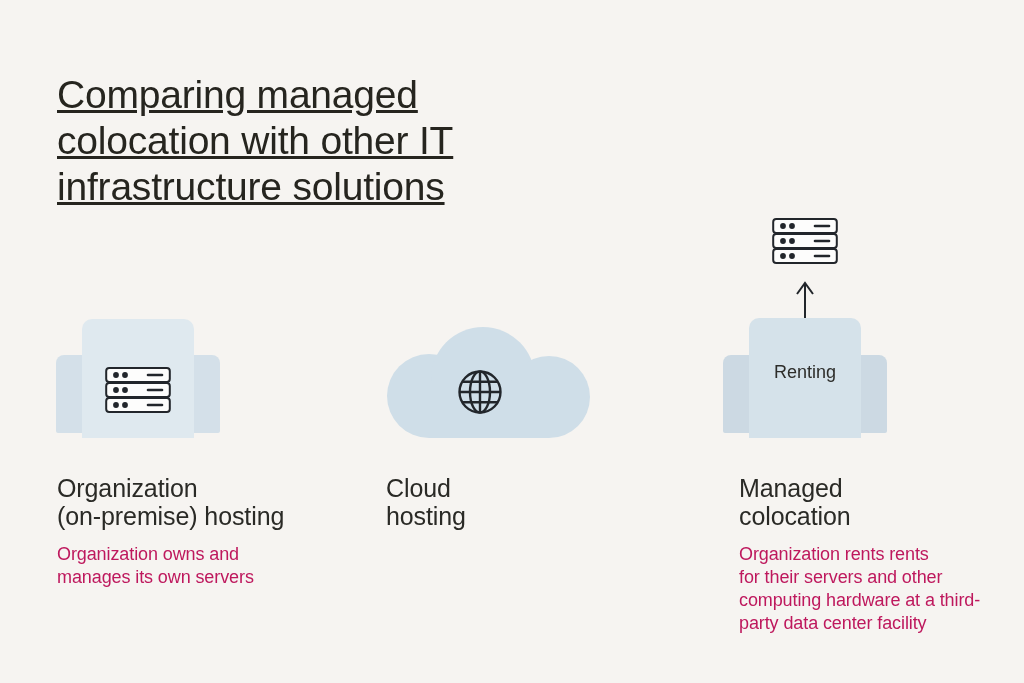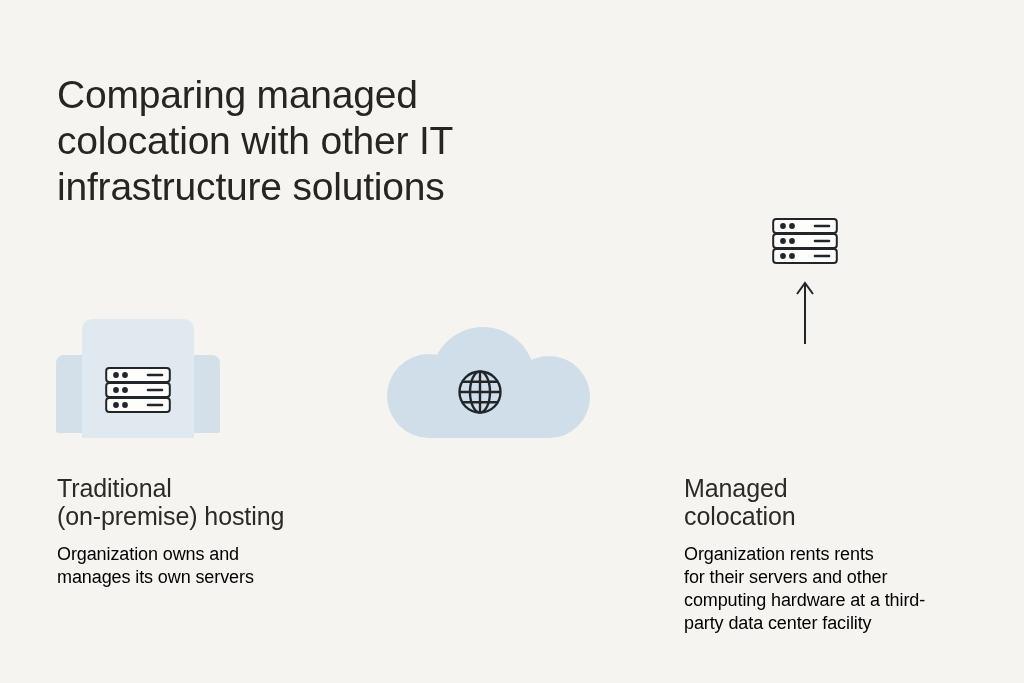--- a/index.html
+++ b/index.html
@@ -10,35 +10,36 @@
     position: relative;
     overflow: hidden;
   }
   #canvas { position: absolute; inset: 0; width: 1024px; height: 683px; }
 
   .page-title {
     position: absolute; left: 57px; top: 72px;
     font-size: 39px; line-height: 46px; font-weight: 400;
     color: #26251f; letter-spacing: -0.2px;
     white-space: pre-line;
+    text-decoration: underline;
   }
 
   .col-heading {
     position: absolute; top: 474px;
     font-size: 25px; line-height: 28px; font-weight: 400;
     color: #2a2a26; white-space: pre-line; letter-spacing: -0.1px;
   }
   .col-desc {
     position: absolute; top: 543px;
     font-size: 18px; line-height: 23px; font-weight: 400;
-    color: #000000; white-space: pre-line; letter-spacing: -0.1px;
+    color: #be185d; white-space: pre-line; letter-spacing: -0.1px;
   }
   .c1 { left: 57px; }
   .c2 { left: 386px; }
-  .c3 { left: 684px; }
+  .c3 { left: 739px; }
 
   
   .building { position: absolute; width: 164px; }
   .b1 { left: 56px; top: 319px; height: 119px; }
   .b3 { left: 723px; top: 318px; height: 120px; }
   .wings {
     position: absolute; left: 0; top: 36px; width: 164px; bottom: 5px;
     border-radius: 8px 8px 2px 2px;
   }
   .b1 .wings { background: #d4e0e9; }
@@ -137,23 +138,30 @@
     </g>
   </svg>
 
   <svg class="colo-arrow" width="20" height="64" viewBox="0 0 20 64">
     <g fill="none" stroke="#22262b" stroke-width="2">
       <line x1="10" y1="3" x2="10" y2="63"></line>
       <polyline points="2,13 10,2 18,13"></polyline>
     </g>
   </svg>
 
+  <div class="building b3">
+    <div class="wings"></div>
+    <div class="central"></div>
+    <div class="renting-label">Renting</div>
+  </div>
 
-  <h2 class="col-heading c1">Traditional
+  <h2 class="col-heading c1">Organization
 (on-premise) hosting</h2>
+  <h2 class="col-heading c2">Cloud
+hosting</h2>
   <h2 class="col-heading c3">Managed
 colocation</h2>
 
   <p class="col-desc c1">Organization owns and
 manages its own servers</p>
   <p class="col-desc c3">Organization rents rents
 for their servers and other
 computing hardware at a third-
 party data center facility</p>
 

